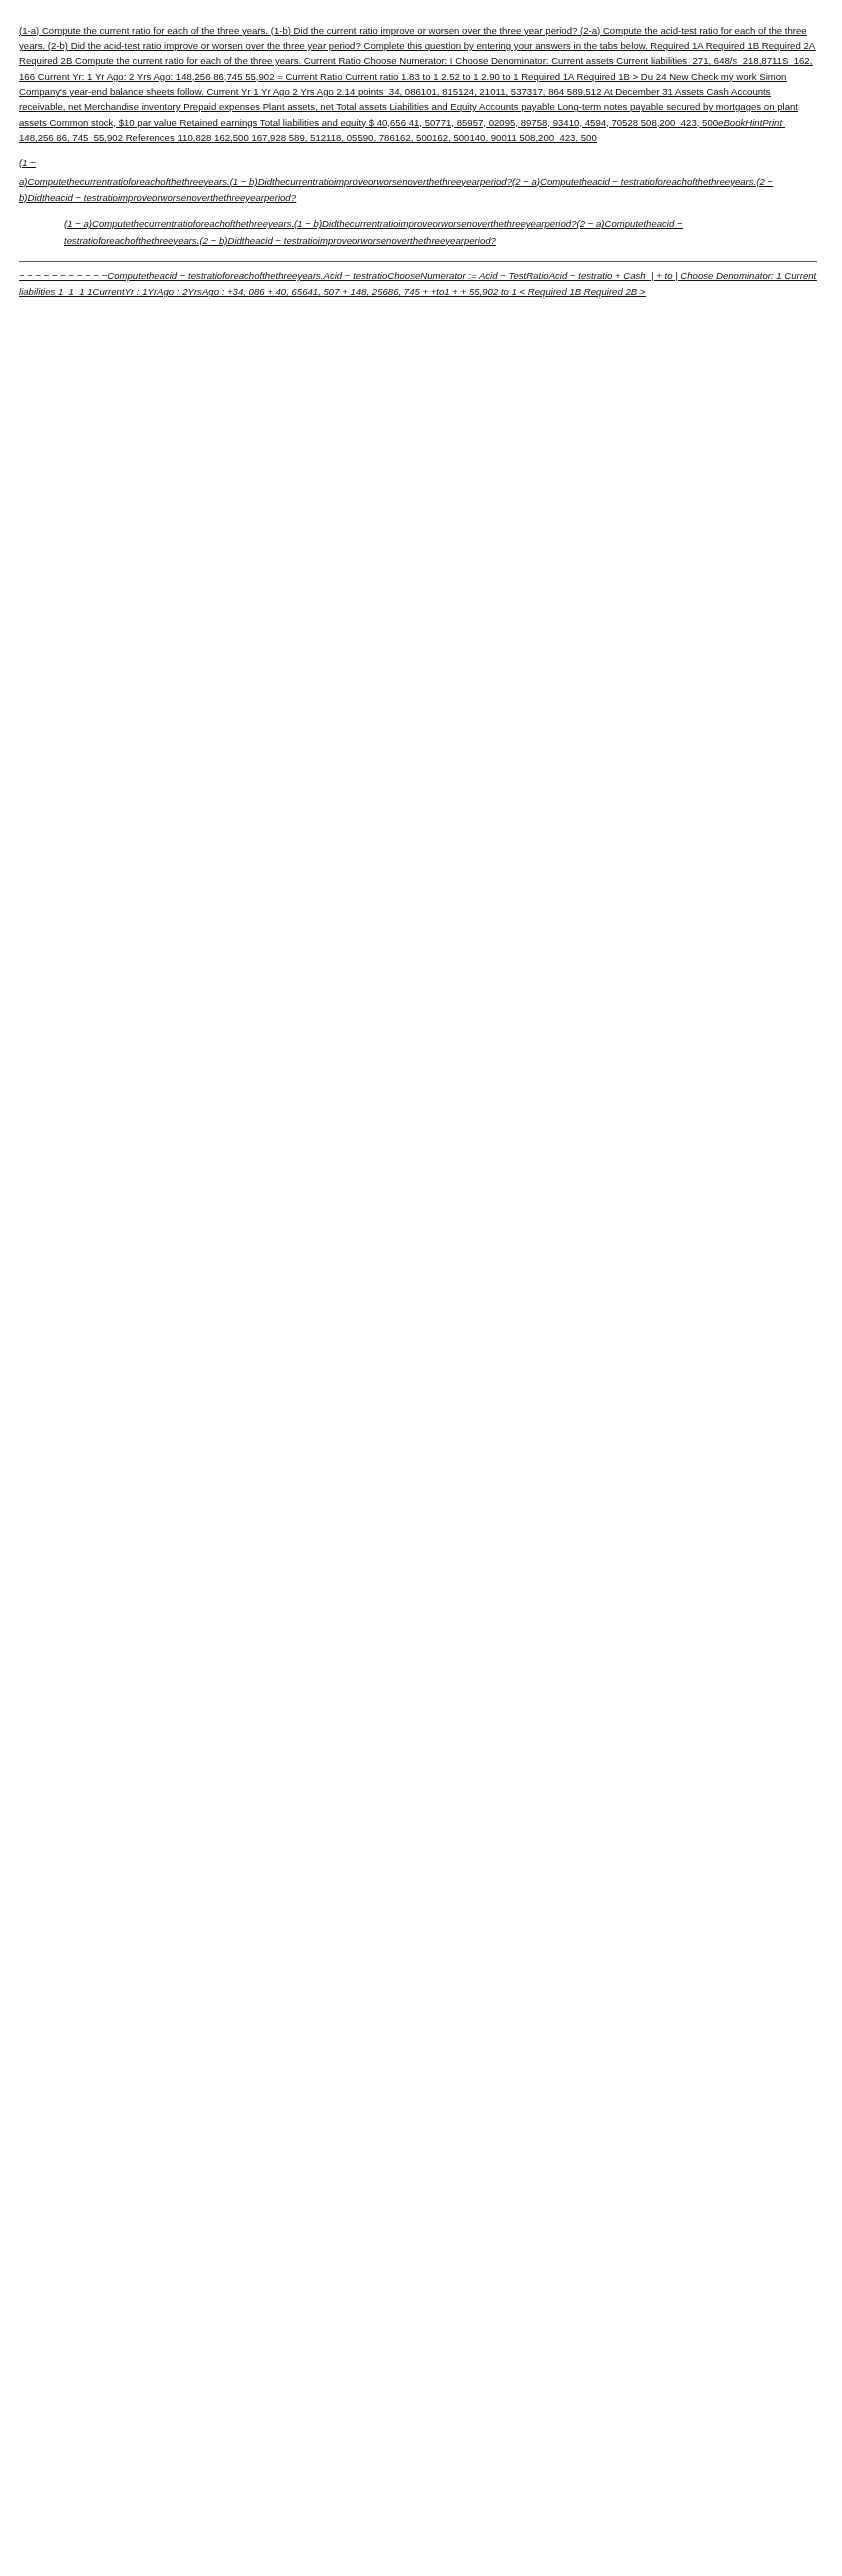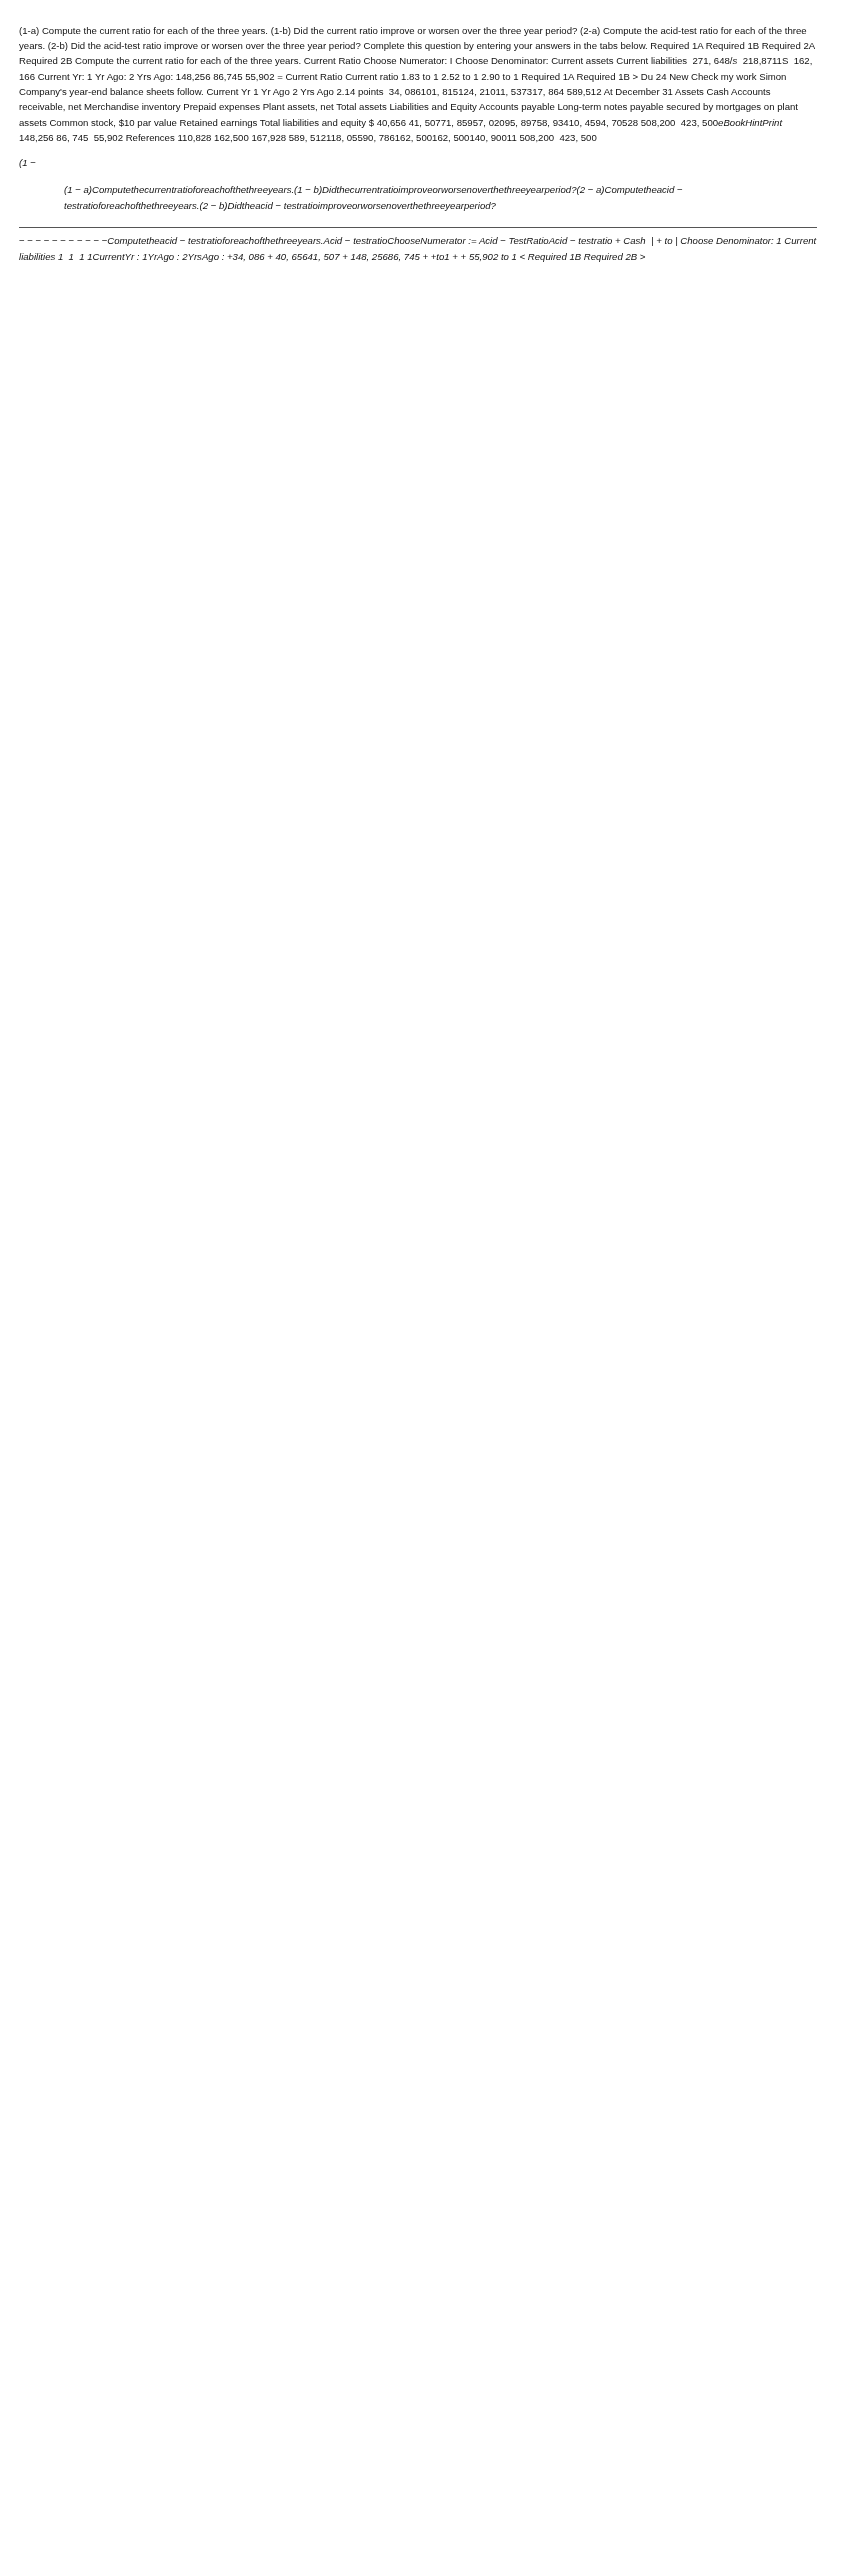--- a/index.html
+++ b/index.html
@@ -1,18 +1,19 @@
 <!DOCTYPE html>
 <html style="font-size:9px"><head>
   <meta charset="utf-8">
   <style>
     * {
       margin: 0;
       padding: 0;
       box-sizing: border-box;
+      text-decoration: underline;
     }
     body {
       background: #ffffff;
       font-family: Arial, sans-serif;
       font-size: 9px;
       color: #000000;
       width: 843px;
       min-height: 2576px;
     }
     .page-container {
@@ -45,20 +46,23 @@
 
   <div class="main-text">
     <p>
       (1-a) Compute the current ratio for each of the three years. (1-b) Did the current ratio improve or worsen over the three year period? (2-a) Compute the acid-test ratio for each of the three years. (2-b) Did the acid-test ratio improve or worsen over the three year period? Complete this question by entering your answers in the tabs below. Required 1A Required 1B Required 2A Required 2B Compute the current ratio for each of the three years. Current Ratio Choose Numerator: I Choose Denominator: Current assets Current liabilities &nbsp;271, 648/<i>s</i>&nbsp; 218,8711S &nbsp;162, 166 Current Yr: 1 Yr Ago: 2 Yrs Ago: 148,256 86,745 55,902 = Current Ratio Current ratio 1.83 to 1 2.52 to 1 2.90 to 1 Required 1A Required 1B &gt; Du 24 New Check my work Simon Company's year-end balance sheets follow. Current Yr 1 Yr Ago 2 Yrs Ago 2.14 points &nbsp;34, 086101, 815124, 21011, 537317, 864 589,512 At December 31 Assets Cash Accounts receivable, net Merchandise inventory Prepaid expenses Plant assets, net Total assets Liabilities and Equity Accounts payable Long-term notes payable secured by mortgages on plant assets Common stock, $10 par value Retained earnings Total liabilities and equity $ 40,656 41, 50771, 85957, 02095, 89758, 93410, 4594, 70528 508,200 &nbsp;423, 500<i>eBookHintPrint</i>&nbsp; 148,256 86, 745 &nbsp;55,902 References 110,828 162,500 167,928 589, 512118, 05590, 786162, 500162, 500140, 90011 508,200 &nbsp;423, 500
     </p>
 
     <div style="margin-top: 10px;">
       <p class="italic-block">
         (1 −
       </p>
+      <p class="italic-block">
+        <i>a)Computethecurrentratioforeachofthethreeyears.(1 − b)Didthecurrentratioimproveorworsenoverthethreeyearperiod?(2 − a)Computetheacid − testratioforeachofthethreeyears.(2 − b)Didtheacid − testratioimproveorworsenoverthethreeyearperiod?</i>
+      </p>
     </div>
 
     <div style="margin-top: 10px; margin-left: 45px;">
       <p class="italic-block">
         <i>(1 − a)Computethecurrentratioforeachofthethreeyears.(1 − b)Didthecurrentratioimproveorworsenoverthethreeyearperiod?(2 − a)Computetheacid − testratioforeachofthethreeyears.(2 − b)Didtheacid − testratioimproveorworsenoverthethreeyearperiod?</i>
       </p>
     </div>
 
     <hr class="section-divider" style="margin-top:12.4px; margin-bottom:5.6px;">
 

